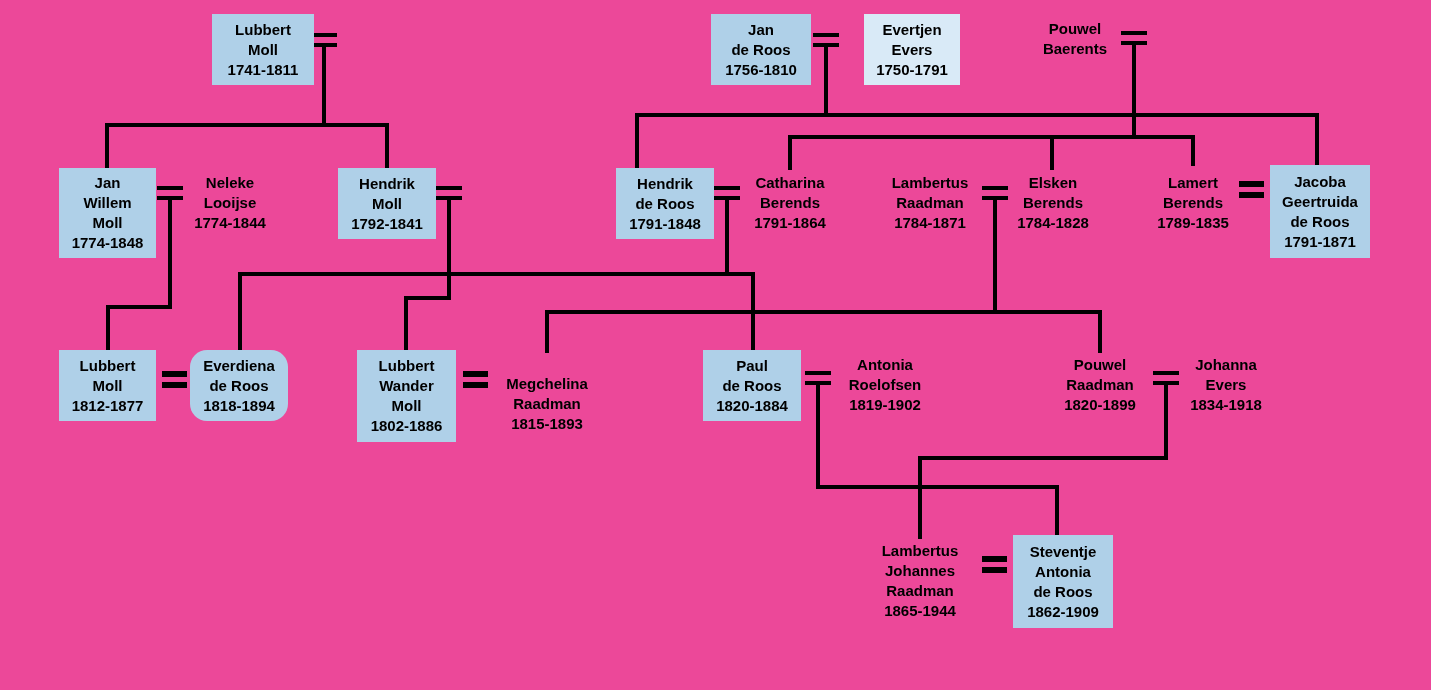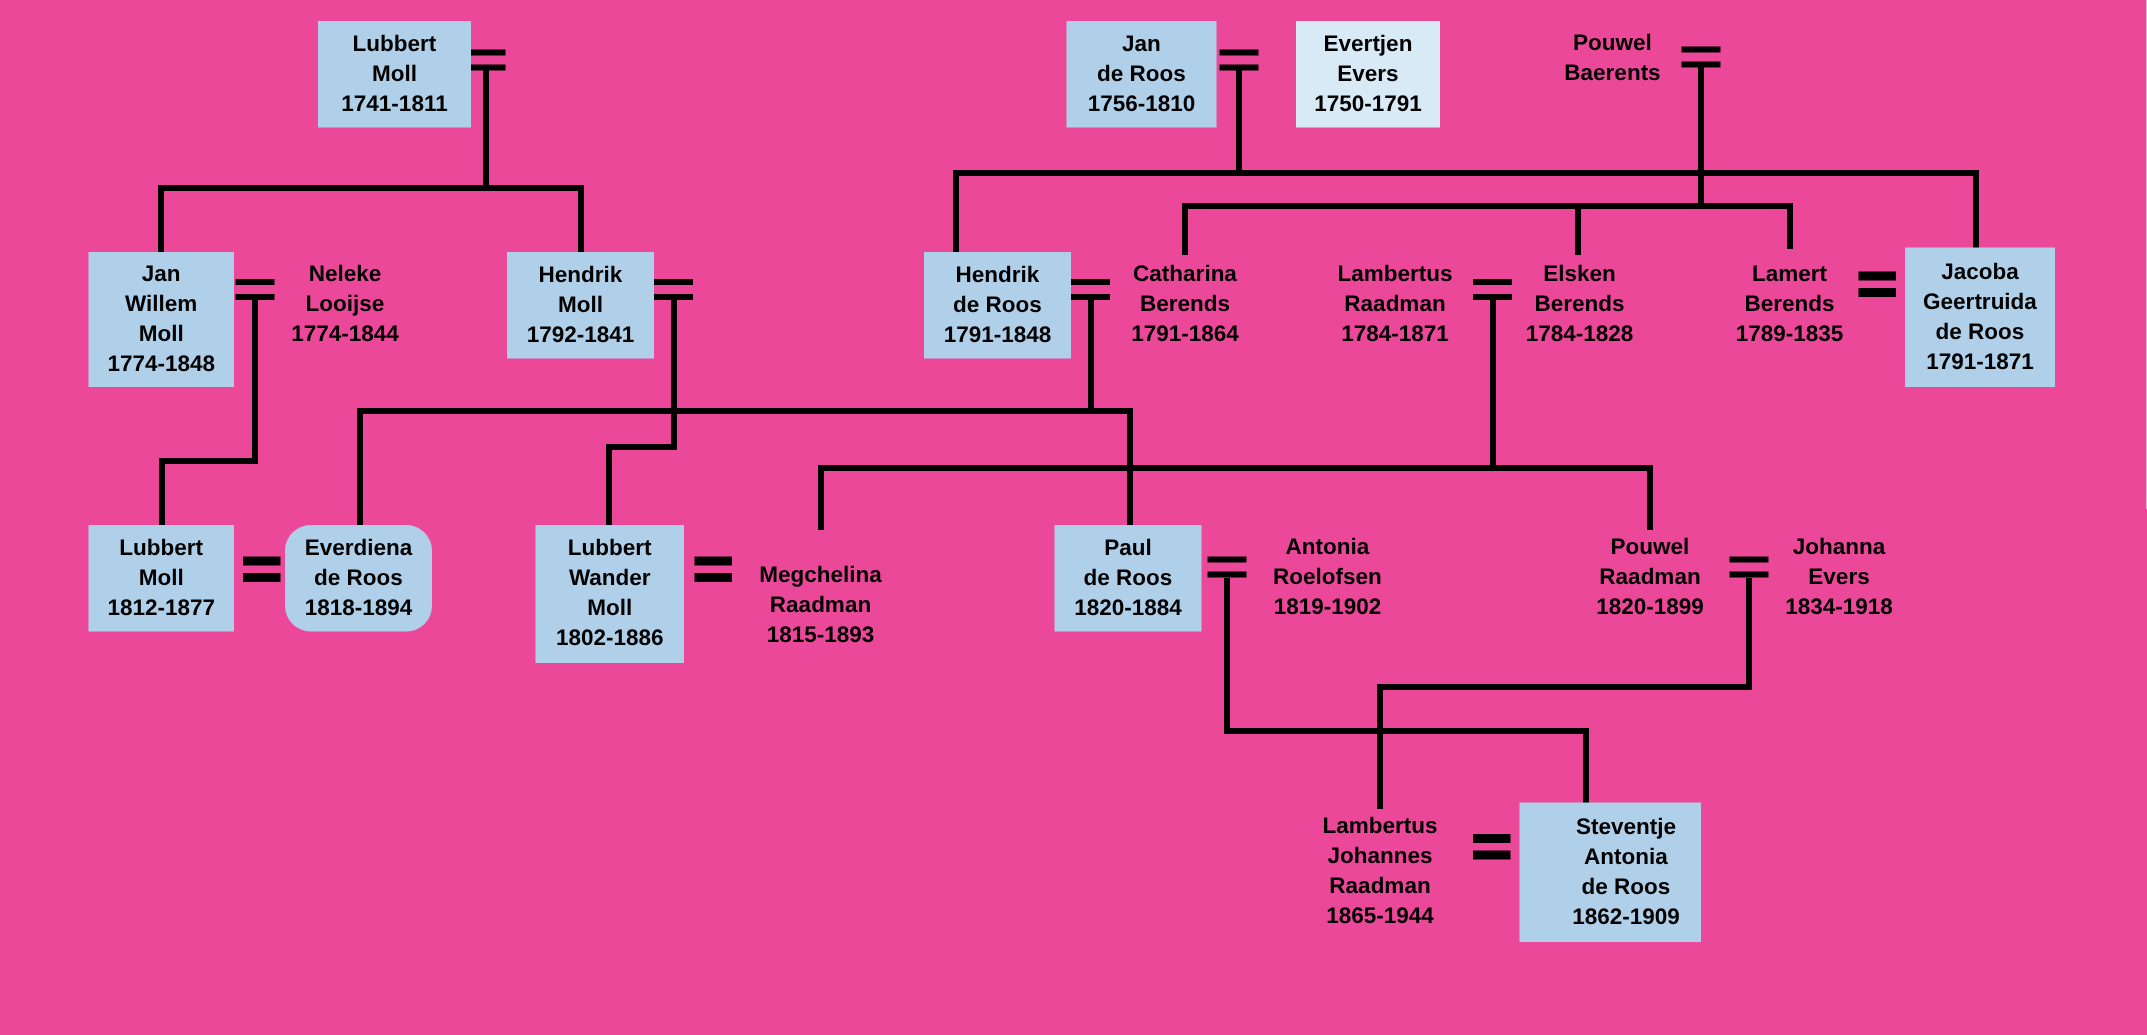--- a/index.html
+++ b/index.html
@@ -152,18 +152,18 @@
 Raadman
 1820-1899</div>
   <div class="person" style="left:1171px;top:355px;width:110px;">Johanna
 Evers
 1834-1918</div>
 
   <div class="person" style="left:862px;top:541px;width:116px;">Lambertus
 Johannes
 Raadman
 1865-1944</div>
-  <div class="person boxed box-blue" style="left: 1013px; top: 535px; width: 100px; height: 93px; background: rgb(175, 208, 232); padding-left: 21px;">Steventje
+  <div class="person boxed box-blue" style="left: 1013px; top: 535px; width: 100px; height: 93px; background: rgb(175, 208, 232);">Steventje
 Antonia
 de Roos
 1862-1909</div>
 
 </div>
 
 </body></html>

